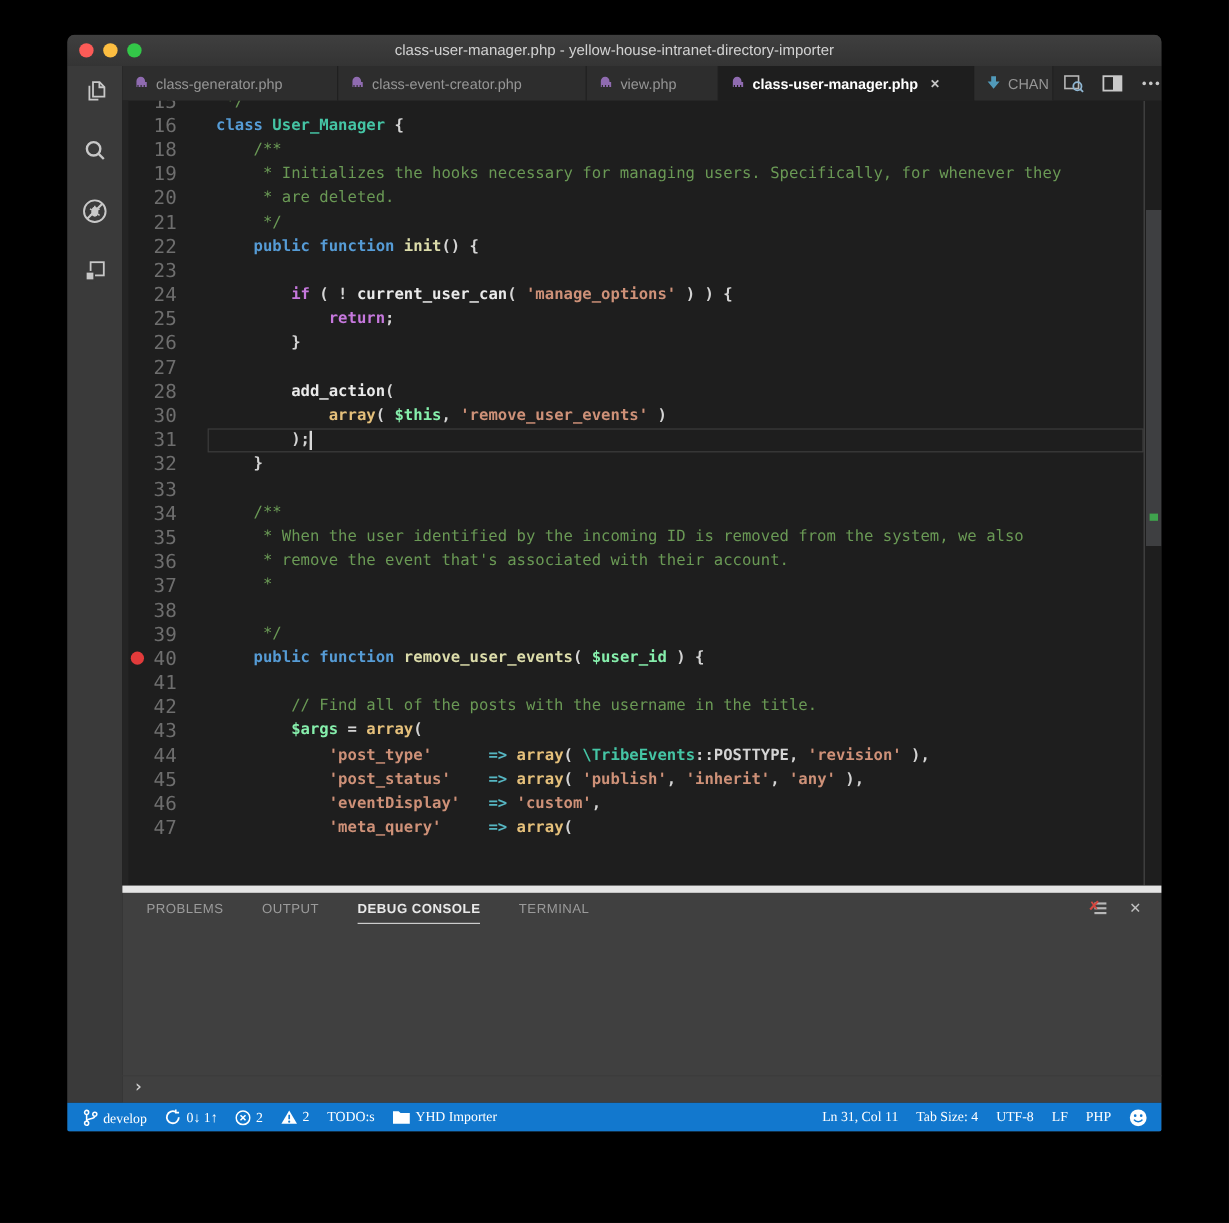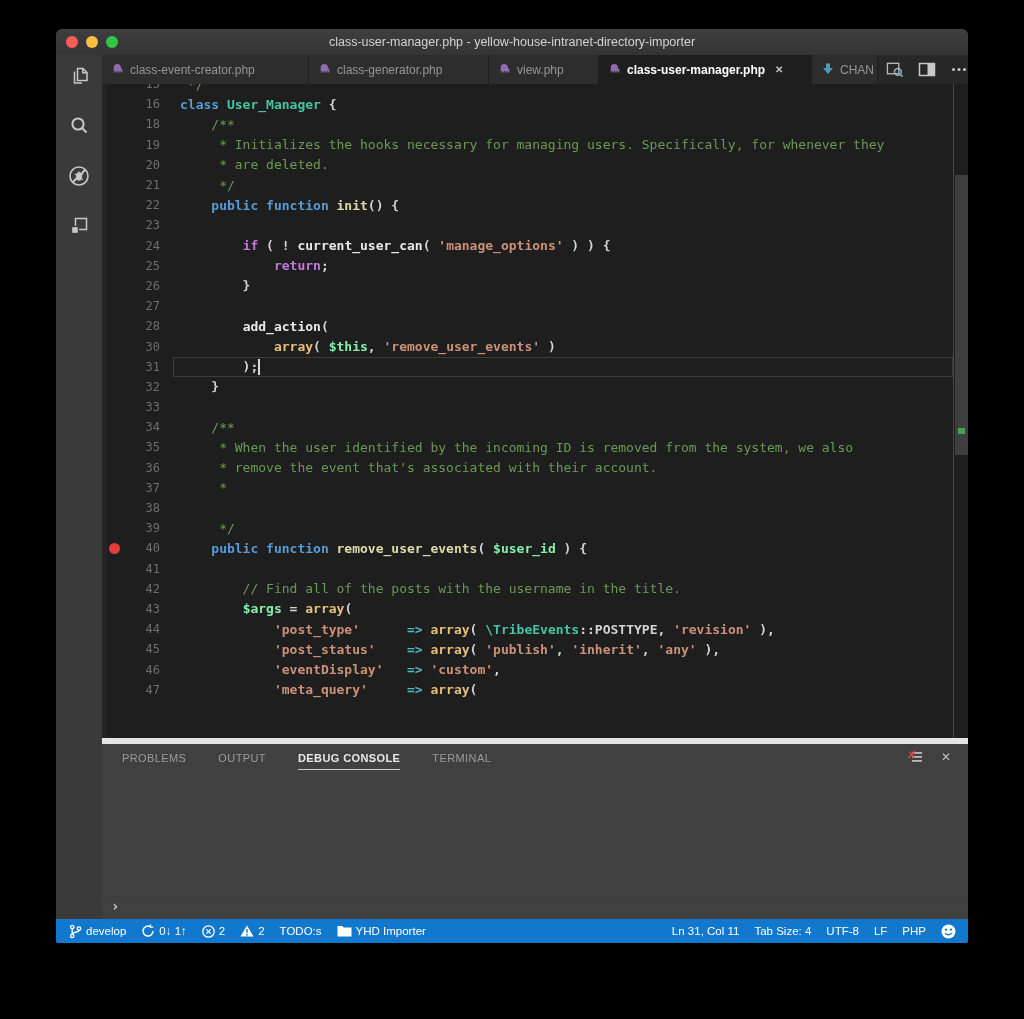--- a/index.html
+++ b/index.html
@@ -49,21 +49,21 @@
   
   .editor {
     position:absolute; left:46px; top:55px; right:0; height:654px;
     background:#1e1e1e; overflow:hidden;
   }
   .lines { position:absolute; left:0; top:-10px; right:0; }
   .row { position:relative; height:20.2px; display:flex; align-items:center;
          font-family:"DejaVu Sans Mono", monospace; font-size:13px; white-space:pre; }
   .glyph { width:26px; flex:none; height:100%; position:relative; }
   .bp { position:absolute; left:7px; top:4.5px; width:11px; height:11px; border-radius:50%; background:#e13b3b; }
-  .lnum { width:32px; flex:none; text-align:right; color:#6e6e6e; font-size:12px; font-weight:normal; }
+  .lnum { width:32px; flex:none; color:#6e6e6e; font-size:16px; font-weight:normal; }
   .codetxt { margin-left:20px; color:#d4d4d4; font-weight:bold; }
   .c-kw   { color:#569cd6; }
   .c-ctrl { color:#c678dd; }
   .c-type { color:#45c5a5; }
   .c-fndef{ color:#dcdcaa; }
   .c-fncall{ color:#eaeaea; }
   .c-str  { color:#ce9178; }
   .c-var  { color:#86efac; }
   .c-arrw { color:#56b6c2; }
   .c-arr  { color:#e5c07b; }
@@ -92,21 +92,21 @@
     border-top:1px solid #3c3c3c; display:flex; align-items:center; padding-left:9px;
   }
   .prompt { color:#cfcfcf; font-size:14px; font-weight:bold; font-family:"DejaVu Sans Mono",monospace; line-height:1; }
   
   .statusbar {
     position:absolute; left:0; right:0; bottom:0; height:24px;
     display:flex; align-items:center; justify-content:space-between;
     color:#ffffff; font-size:11.5px; font-weight:500; padding:0 12px 0 13px;
   }
   .sb-group { display:flex; align-items:center; gap:15px; }
-  .sb-item { display:flex; align-items:center; gap:4px; cursor:pointer; white-space:nowrap; }
+  .sb-item { display:flex; align-items:flex-end; gap:4px; cursor:pointer; white-space:nowrap;font-family:Liberation Serif, serif; }
   .sb-item svg { display:block; }
 </style>
 </head>
 <body>
 
 <div class="window">
   <div class="titlebar">
     <div class="traffic">
       <div class="tl red"></div>
       <div class="tl yel"></div>
@@ -140,31 +140,31 @@
       <div class="ab-icon">
         <svg width="22" height="22" viewBox="0 0 22 22" fill="none" stroke="#c8c8c8" stroke-width="1.5">
           <rect x="7.5" y="3.5" width="11" height="11"></rect>
           <rect x="3.5" y="11.5" width="7" height="7" fill="#c8c8c8" stroke="#3a3a3a" stroke-width="1.4"></rect>
         </svg>
       </div>
     </div>
 
   <div class="tabbar">
     <div class="tabs" id="tabs">
+        <div class="tab" style="width: 180px;">
+          <span><svg width="12" height="12" viewBox="0 0 11 12">
+              <path d="M1.2 10.6 V5.6 A3.6 3.6 0 0 1 8.4 5.6 L8.4 6.4 H9.8 V10.6 H8.2 V8.9 H7.2 V10.6 H5.6 V8.9 H4.6 V10.6 H3.0 V8.9 H2.0 V10.6 Z" fill="#8f6bb0"></path>
+            </svg></span>
+          <span>class-generator.php</span>
+        </div>
         <div class="tab" style="width: 207px;">
           <span><svg width="12" height="12" viewBox="0 0 11 12">
               <path d="M1.2 10.6 V5.6 A3.6 3.6 0 0 1 8.4 5.6 L8.4 6.4 H9.8 V10.6 H8.2 V8.9 H7.2 V10.6 H5.6 V8.9 H4.6 V10.6 H3.0 V8.9 H2.0 V10.6 Z" fill="#8f6bb0"></path>
             </svg></span>
           <span>class-event-creator.php</span>
-        </div>
-        <div class="tab" style="width: 180px;">
-          <span><svg width="12" height="12" viewBox="0 0 11 12">
-              <path d="M1.2 10.6 V5.6 A3.6 3.6 0 0 1 8.4 5.6 L8.4 6.4 H9.8 V10.6 H8.2 V8.9 H7.2 V10.6 H5.6 V8.9 H4.6 V10.6 H3.0 V8.9 H2.0 V10.6 Z" fill="#8f6bb0"></path>
-            </svg></span>
-          <span>class-generator.php</span>
         </div>
         <div class="tab" style="width: 110px;">
           <span><svg width="12" height="12" viewBox="0 0 11 12">
               <path d="M1.2 10.6 V5.6 A3.6 3.6 0 0 1 8.4 5.6 L8.4 6.4 H9.8 V10.6 H8.2 V8.9 H7.2 V10.6 H5.6 V8.9 H4.6 V10.6 H3.0 V8.9 H2.0 V10.6 Z" fill="#8f6bb0"></path>
             </svg></span>
           <span>view.php</span>
         </div>
         <div class="tab active" style="width: 213px;">
           <span><svg width="12" height="12" viewBox="0 0 11 12">
               <path d="M1.2 10.6 V5.6 A3.6 3.6 0 0 1 8.4 5.6 L8.4 6.4 H9.8 V10.6 H8.2 V8.9 H7.2 V10.6 H5.6 V8.9 H4.6 V10.6 H3.0 V8.9 H2.0 V10.6 Z" fill="#8f6bb0"></path>

